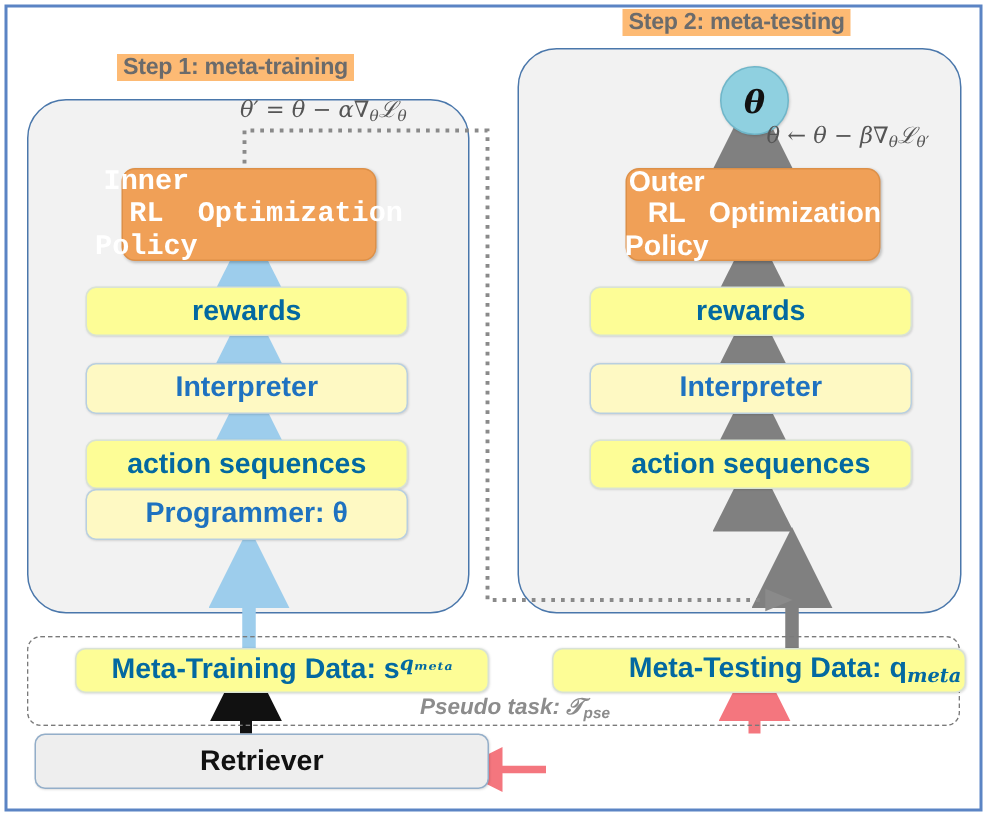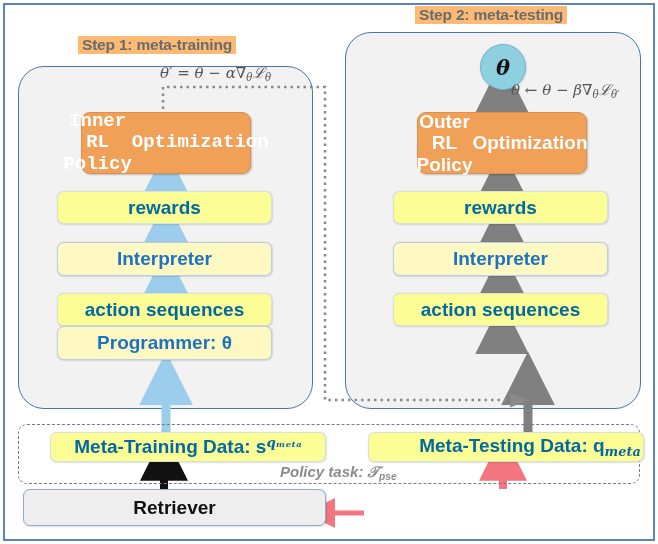--- a/index.html
+++ b/index.html
@@ -255,21 +255,21 @@
     <span class="mathsym">θ ← θ − β∇<span class="sub">θ</span><span class="cal">ℒ</span><span class="sub">θ′</span></span>
   </div>
 
   <div class="eq" style="left:160px;top:62px;">
     <span class="mathsym">θ′ = θ − α∇<span class="sub">θ</span><span class="cal">ℒ</span><span class="sub">θ</span></span>
   </div>
 
   <div class="dashed-task" style="left:18px;top:424px;width:622px;height:60px;"></div>
 
   <div class="pseudo-label" style="left:280px;top:463px;">
-    <span>Policy task: 𝒯</span><span class="sub" style="font-style:italic;">pse</span>
+    <span>Pseudo task: 𝒯</span><span class="sub" style="font-style:italic;">pse</span>
   </div>
 
   <div class="node yellow" style="left:26px;top:432px;width:276px;height:30px;font-size:19px;margin-left:24px;">
     <span>
       <span>Meta-Training Data: s</span><span class="sup" style="font-style:italic;font-family:'DejaVu Serif',serif;">qₘₑₜₐ</span>
     </span>
   </div>
 
   <div class="node yellow" style="left:368px;top:432px;width:276px;height:30px;font-size:19px;padding-left:48px;">
     <span>

